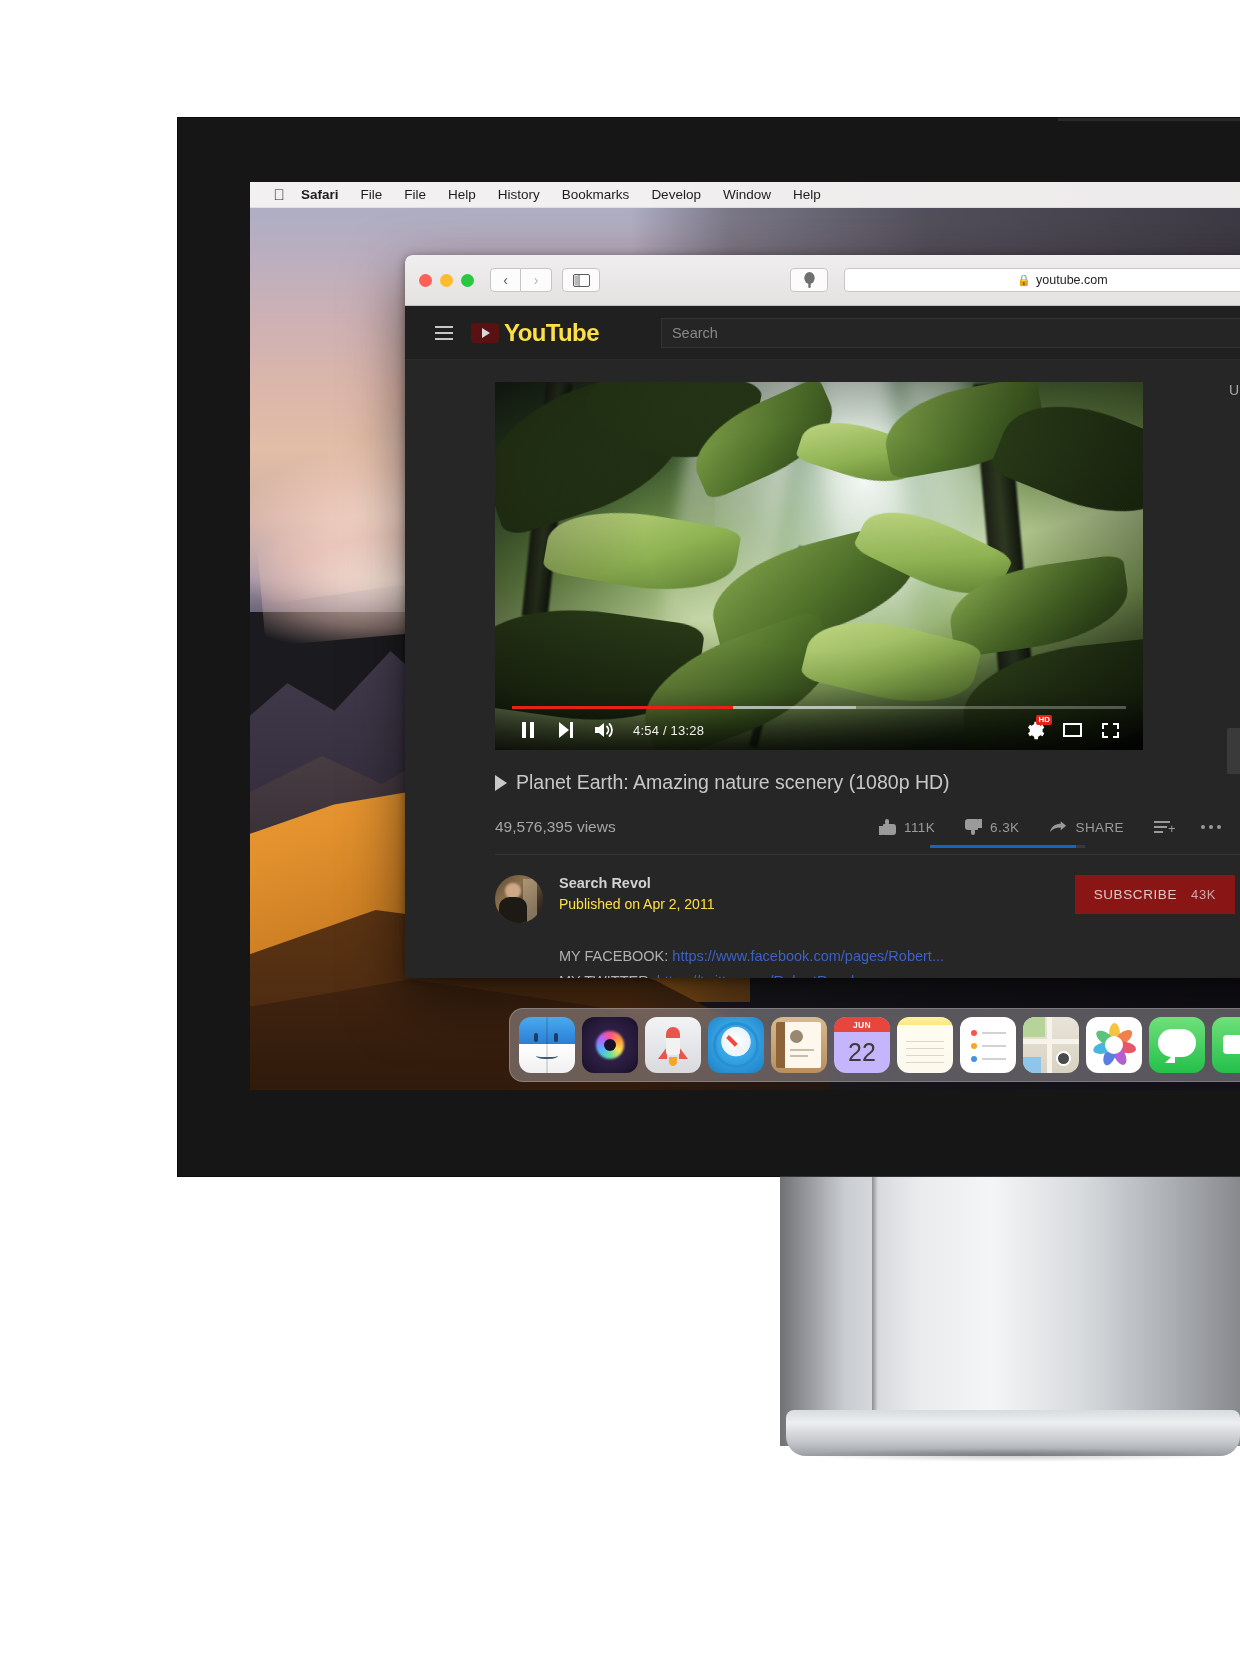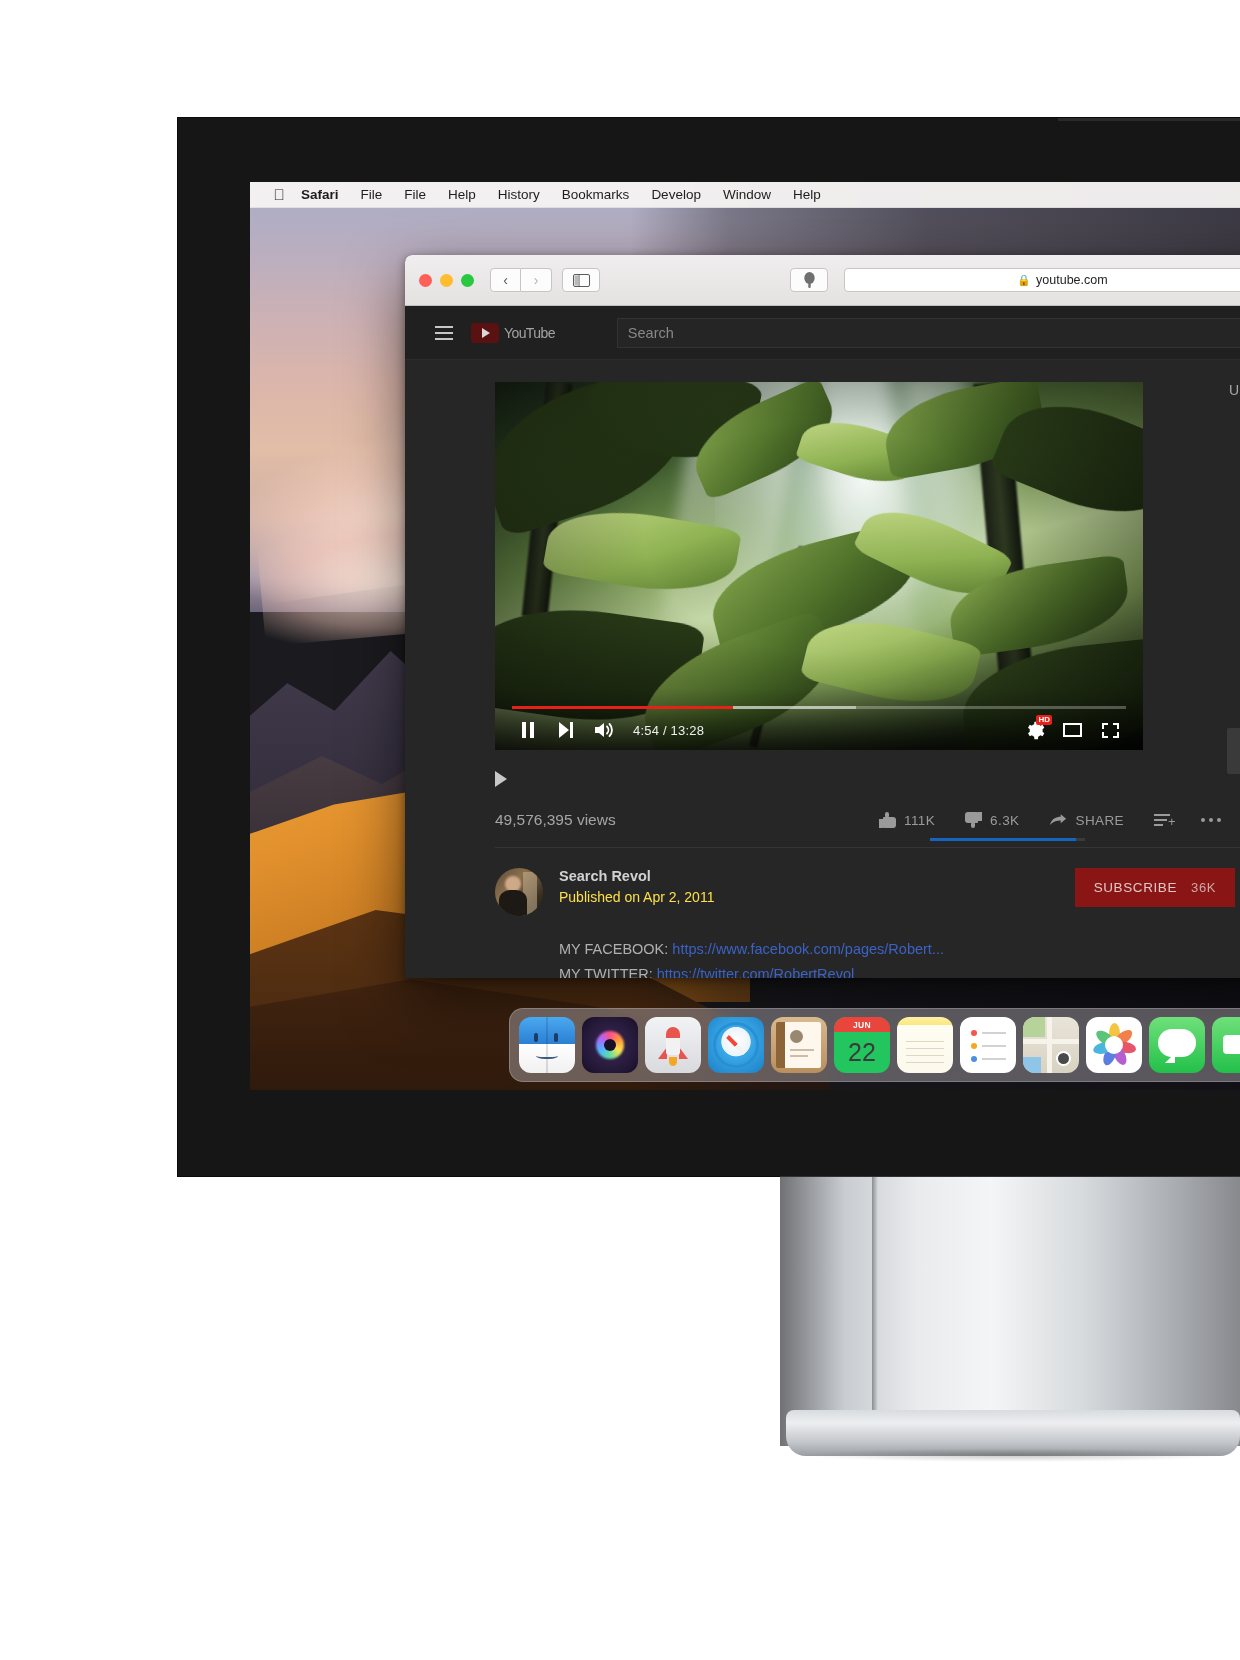--- a/index.html
+++ b/index.html
@@ -164,21 +164,21 @@
   .yt-logo { display: flex; align-items: center; gap: 5px; margin-left: 4px; }
   .yt-play {
     width: 28px; height: 20px; background: #5a1111; border-radius: 4px;
     display: flex; align-items: center; justify-content: center;
   }
   .yt-play span {
     width: 0; height: 0; border-left: 8px solid #d9d9d9;
     border-top: 5px solid transparent; border-bottom: 5px solid transparent;
     margin-left: 2px;
   }
-  .yt-word { color: #a3a3a3; font-size: 14px; font-weight: normal; letter-spacing: -0.6px; }
+  .yt-word { color: #fde047; font-size: 24px; font-weight: bold; letter-spacing: -0.6px; }
   .yt-search {
     margin-left: 62px; flex: 1; height: 30px; background: #252525;
     border: 1px solid #333; display: flex; align-items: center; padding: 0 10px;
     color: #888; font-size: 14.5px;
   }
 
   .yt-body { position: relative; padding: 22px 0 0 0; display: flex; }
   .yt-primary { width: 748px; margin-left: 90px; }
 
   .player {
@@ -372,21 +372,21 @@
   .ic-safari .needle i.a { background: linear-gradient(to right, #f04a3f 0%, #f04a3f 50%, rgba(0,0,0,0) 50%); transform: rotate(45deg); }
   .ic-safari .needle i.b { background: linear-gradient(to right, rgba(0,0,0,0) 50%, #f2f2f2 50%); transform: rotate(45deg); }
 
   .ic-contacts { background: linear-gradient(to bottom, #d9b98e, #b98f5e); overflow: hidden; }
   .ic-contacts .page { position: absolute; left: 13px; top: 5px; right: 6px; bottom: 5px; background: #fdf7ee; border-radius: 2px; }
   .ic-contacts .spine { position: absolute; left: 5px; top: 5px; width: 9px; bottom: 5px; background: #8c6438; border-radius: 2px 0 0 2px; }
   .ic-contacts .pic { position: absolute; left: 19px; top: 13px; width: 13px; height: 13px; border-radius: 50%; background: #9a876f; }
   .ic-contacts .ln { position: absolute; left: 19px; height: 2px; background: #cdbda6; }
   .ic-contacts .ln.a { top: 32px; width: 24px; } .ic-contacts .ln.b { top: 38px; width: 18px; }
 
-  .ic-cal { background: #22c55e; overflow: hidden; }
+  .ic-cal { background: #c4b5fd; overflow: hidden; }
   .ic-cal .top { position: absolute; left: 0; top: 0; right: 0; height: 15px; background: #e8453c; color: #fff;
     font-size: 8.5px; display: flex; align-items: center; justify-content: center; letter-spacing: 0.4px; font-weight: bold; }
   .ic-cal .day { position: absolute; left: 0; right: 0; top: 14px; bottom: 0; display: flex; align-items: center;
     justify-content: center; color: #3b3b3b; font-size: 25px; font-weight: 300; }
 
   .ic-notes { background: linear-gradient(to bottom, #fdf0a8 0%, #fbe87e 14%, #fffdf2 14%, #fbf8ec 100%); overflow: hidden; }
   .ic-notes .ln { position: absolute; left: 9px; height: 1px; background: #ded8c2; width: 38px; }
 
   .ic-reminders { background: #ffffff; overflow: hidden; }
   .ic-reminders .dot { position: absolute; left: 11px; width: 6px; height: 6px; border-radius: 50%; }
@@ -581,20 +581,21 @@
                         <i></i>
                         <i></i>
                     </div>
                   </div>
                 </div>
               </div>
             </div>
 
             <div class="vid-title">
               <span class="title-play"></span>
+              <span>Planet Earth: Amazing nature scenery (1080p HD)</span>
             </div>
 
             <div class="meta-row">
               <div class="views">49,576,395 views</div>
               <div class="actions">
                 <div class="act">
                   <span class="thumb-up">
                     <i class="pad"></i>
                       <i class="stem"></i>
                       <i class="arm"></i>
@@ -642,21 +643,21 @@
                   <span class="av-d"></span>
                   <span class="av-b"></span>
                   <span class="av-c"></span>
               </div>
               <div class="ch-text">
                 <div class="ch-name">Search Revol</div>
                 <div class="ch-date">Published on Apr 2, 2011</div>
               </div>
               <div class="subscribe" style="background: rgb(138, 21, 21);">
                 <span>SUBSCRIBE</span>
-                <span class="sub-count">36K</span>
+                <span class="sub-count">43K</span>
               </div>
             </div>
 
             <div class="description">
               <div class="desc-line">
                 <span>MY FACEBOOK: </span><a class="desc-link">https://www.facebook.com/pages/Robert...</a>
               </div>
               <div class="desc-line">
                 <span>MY TWITTER: </span><a class="desc-link">https://twitter.com/RobertRevol</a>
               </div>

